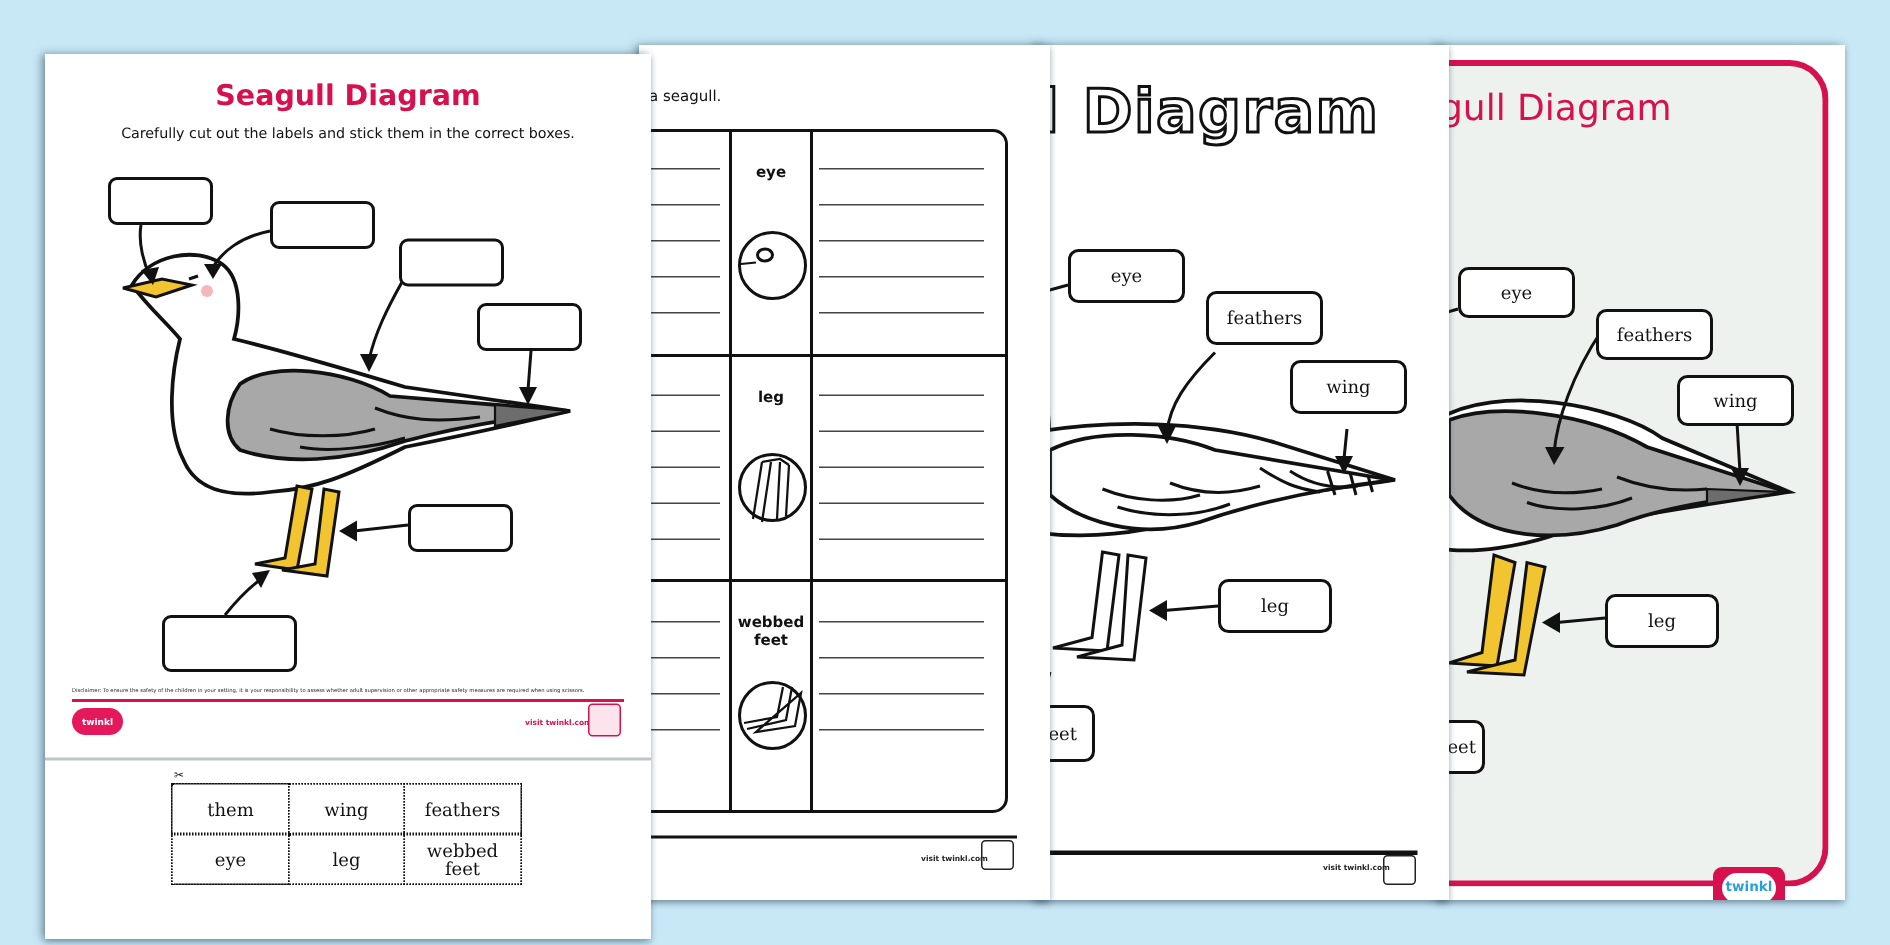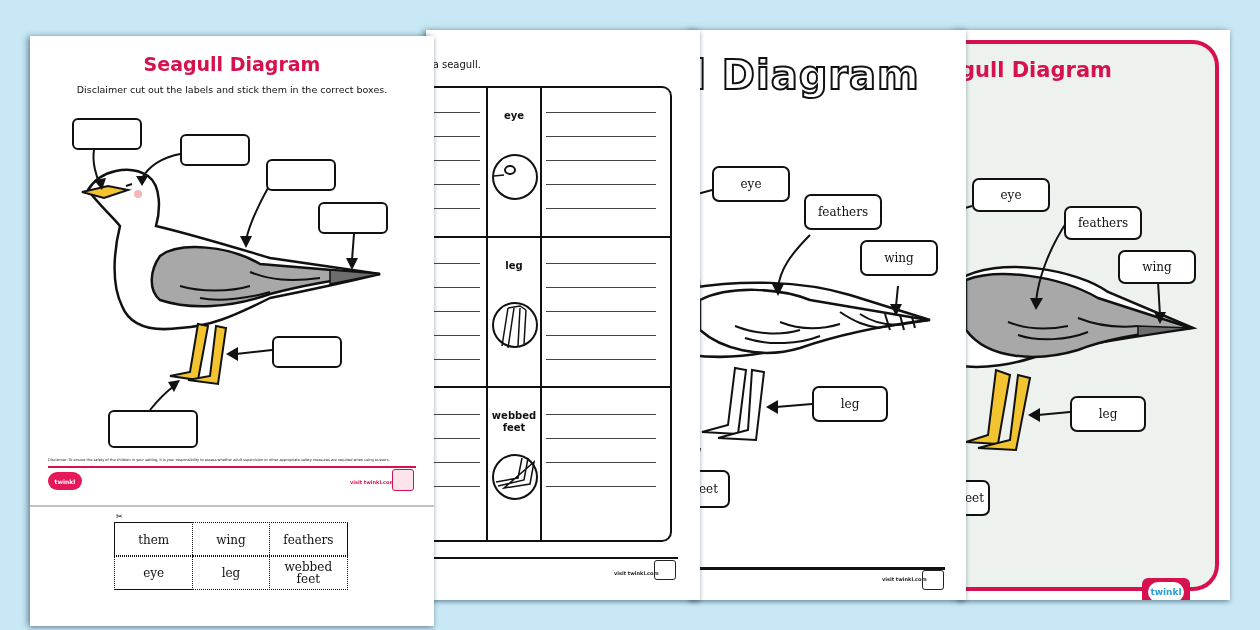--- a/index.html
+++ b/index.html
@@ -4,21 +4,21 @@
 <style>
   * { box-sizing: border-box; margin: 0; padding: 0; }
   html, body { width: 1260px; height: 630px; overflow: hidden; }
   body { background: #c9e8f6; font-family: "DejaVu Sans", sans-serif; position: relative; }
 
   .page { position: absolute; background: #ffffff; box-shadow: -3px 0 6px rgba(40,70,90,0.45), 0 2px 4px rgba(40,70,90,0.35); overflow: hidden; }
 
   
   #page4 { left: 958px; top: 30px; width: 272px; height: 570px; z-index: 1; }
   #page4 .frame { position: absolute; left: 6px; top: 10px; width: 255px; height: 551px; border: 4px solid #d6114e; border-left: none; border-radius: 0 26px 26px 0; background: #edf2ef; }
-  #page4 .title { position: absolute; left: 2px; top: 28px; font-size: 21px; font-weight: bold; color: #d6114e; white-space: nowrap; font-family: "DejaVu Sans", sans-serif; }
+  #page4 .title { position: absolute; left: 2px; top: 28px; font-size: 24px; font-weight: normal; color: #d6114e; white-space: nowrap; font-family: "DejaVu Sans", sans-serif; }
   #page4 .logo-tab { position: absolute; left: 184px; top: 548px; width: 48px; height: 32px; background: #d6114e; border-radius: 6px 6px 0 0; }
   #page4 .cloud { position: absolute; left: 190px; top: 552px; width: 36px; height: 20px; background: #fff; border-radius: 12px; display:flex; align-items:center; justify-content:center; font-size: 9px; font-weight: bold; color: #2a9fd8; }
 
   
   #page3 { left: 690px; top: 30px; width: 276px; height: 570px; z-index: 2; }
   #page3 .title { position: absolute; left: -42px; top: 22px; font-size: 40px; font-weight: bold; color: #fff; -webkit-text-stroke: 2px #111; white-space: nowrap; letter-spacing: 1px; }
   #page3 .footline { position: absolute; left: 0; top: 537px; width: 255px; height: 3px; background: #111; }
   #page3 .visit { position: absolute; left: 192px; top: 546px; font-size: 5px; font-weight: bold; color: #222; }
   #page3 .badge { position: absolute; left: 232px; top: 540px; width: 22px; height: 20px; border: 1px solid #222; border-radius: 3px; }
   #page3 .footnote { position: absolute; left: 0; top: 531px; font-size: 5px; color: #222; }
@@ -176,21 +176,21 @@
         </svg>
     </div>
   </div>
   <div class="footline"></div>
   <div class="visit">visit twinkl.com</div>
   <div class="badge"></div>
 </div>
 
 <div class="page" id="page1">
   <div class="title">Seagull Diagram</div>
-  <div class="subtitle">Disclaimer cut out the labels and stick them in the correct boxes.</div>
+  <div class="subtitle">Carefully cut out the labels and stick them in the correct boxes.</div>
 
   <svg style="left:0;top:0;" width="404" height="470">
 
     <path d="M58,154 C70,134 100,128 118,140 C132,150 130,176 126,190 C160,198 200,210 240,222 L350,238 C300,250 270,256 240,262 C200,282 180,290 150,292 C120,296 100,290 92,270 C80,246 85,210 90,190 C82,180 70,170 58,154 Z" fill="#fff" stroke="#111" stroke-width="2.5"></path>
 
     <path d="M52,156 L78,150 L98,154 L74,162 Z" fill="#f2c530" stroke="#111" stroke-width="2"></path>
     <circle cx="108" cy="158" r="4" fill="#f5b8b8"></circle>
     <path d="M96,150 L102,148" stroke="#111" stroke-width="2"></path>
 
     <path d="M130,220 C150,205 200,210 230,228 L350,238 C300,244 270,250 240,258 C200,272 160,274 130,264 C118,254 120,234 130,220 Z" fill="#a9a8a8" stroke="#111" stroke-width="2.5"></path>

